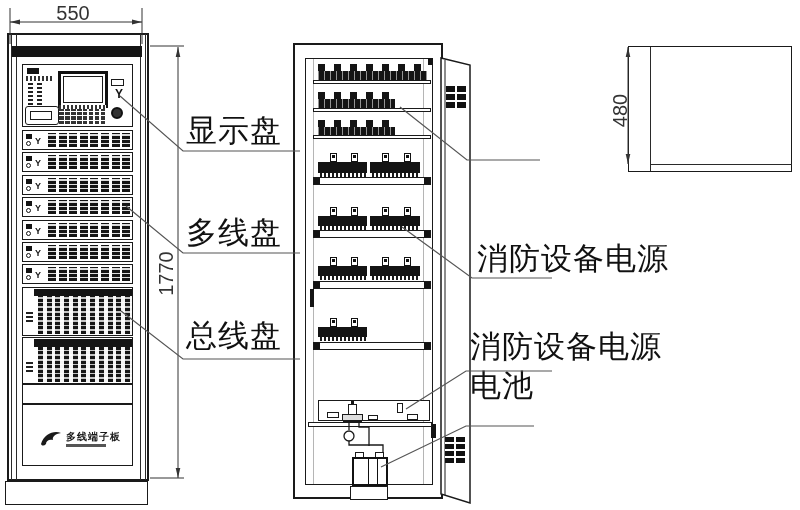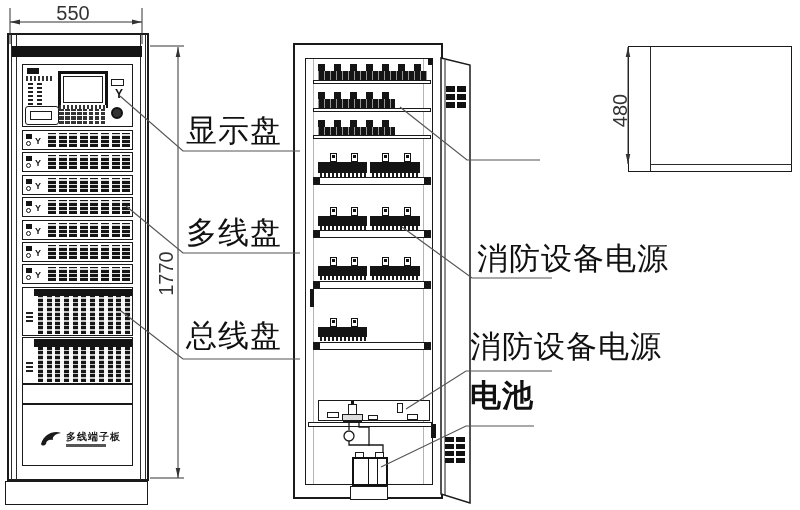--- a/index.html
+++ b/index.html
@@ -246,21 +246,21 @@
 
   <div class="dim" style="left:48px;top:2px;width:50px;">550</div>
   <div class="dim rot" style="left:136px;top:262px;width:60px;">1770</div>
   <div class="dim rot" style="left:598px;top:99px;width:44px;">480</div>
 
   <div class="lbl" style="left:186px;top:217px;">多线盘</div>
   <div class="lbl" style="left:186px;top:115px;">显示盘</div>
   <div class="lbl" style="left:186px;top:320px;">总线盘</div>
   <div class="lbl" style="left:477px;top:243px;">消防设备电源</div>
   <div class="lbl" style="left:470px;top:331px;">消防设备电源</div>
-  <div class="lbl" style="left:470px;top:380px;font-weight:bold;">电池</div>
+  <div class="lbl" style="left:470px;top:370px;">电池</div>
 
   <svg class="ov" width="800" height="510" viewBox="0 0 800 510">
 
     <polygon points="441,58 470,65 470,503 441,494" fill="#fff" stroke="#1a1a1a" stroke-width="1.5"></polygon>
     <line x1="445" y1="60" x2="445" y2="495" stroke="#1a1a1a" stroke-width="1"></line>
 
     <line x1="10" y1="8" x2="10" y2="44" stroke="#333" stroke-width="1"></line>
     <line x1="142" y1="8" x2="142" y2="44" stroke="#333" stroke-width="1"></line>
     <line x1="10" y1="22" x2="142" y2="22" stroke="#333" stroke-width="1"></line>
     <polygon points="10,22 20,19.6 20,24.4" fill="#333"></polygon>

